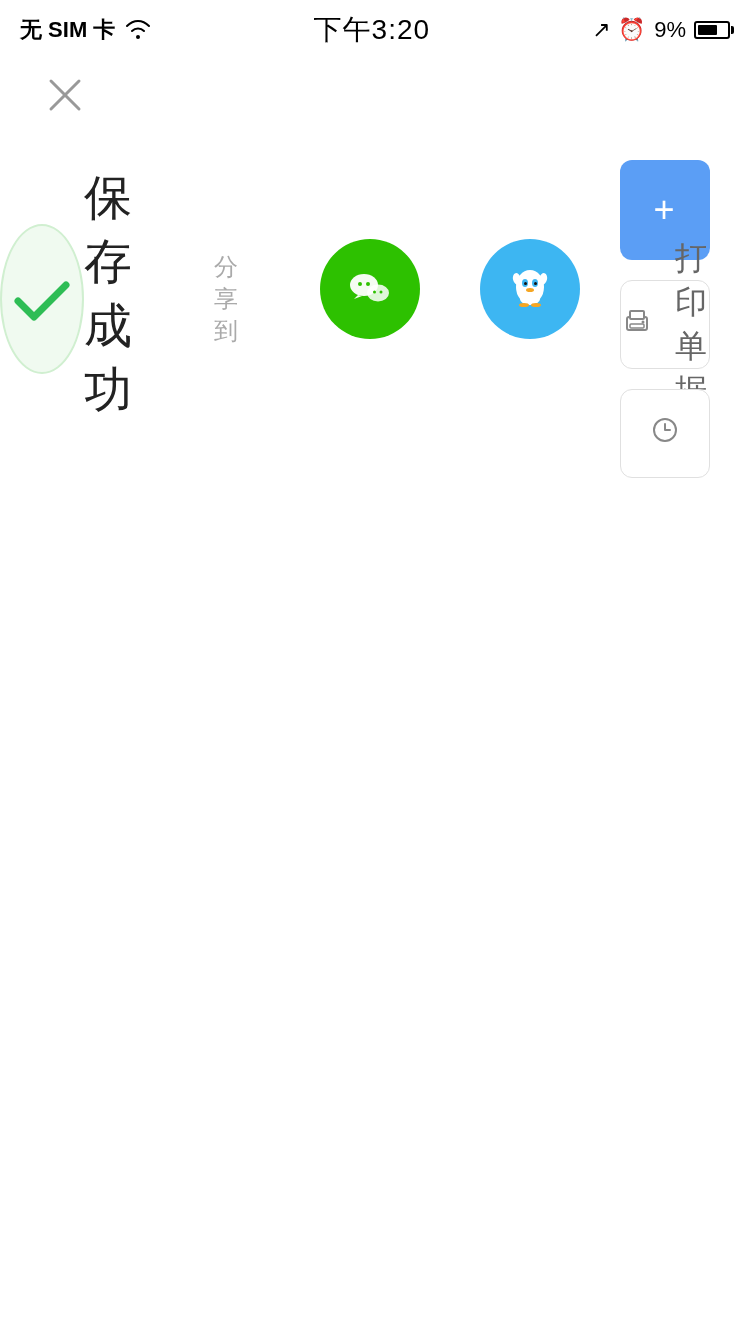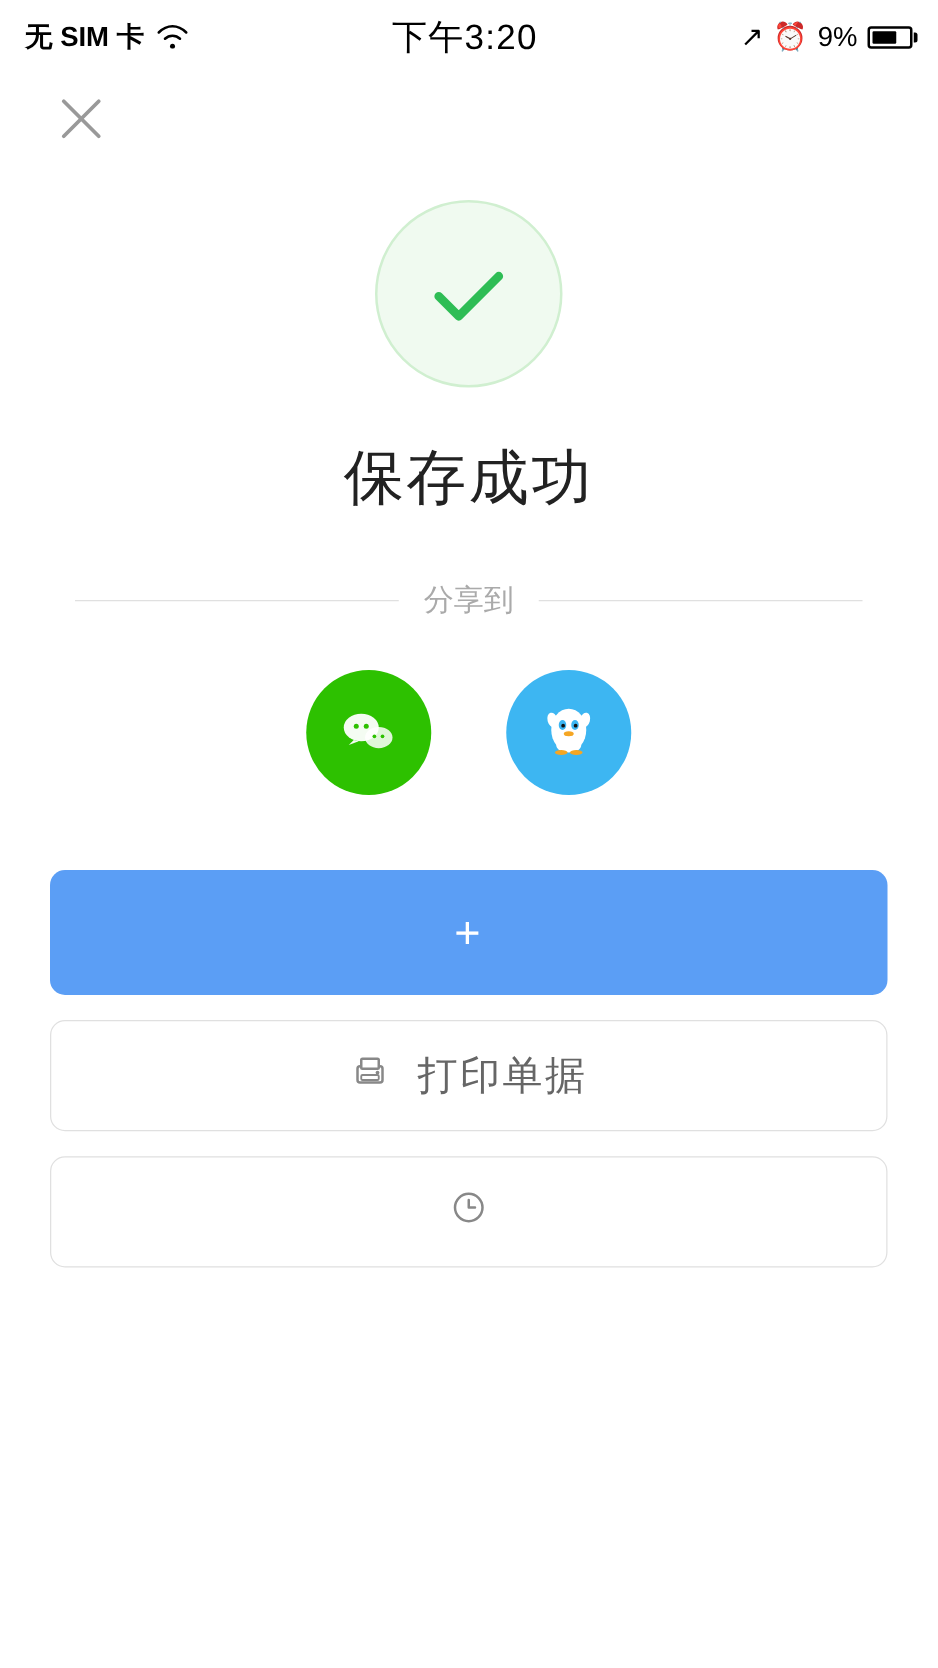--- a/index.html
+++ b/index.html
@@ -94,21 +94,21 @@
       justify-content: center;
       cursor: pointer;
       color: #999;
       font-size: 36px;
       line-height: 1;
     }
 
     
     .main-content {
       display: flex;
-      flex-direction: column;
+      flex-direction: row;
       align-items: center;
       padding-top: 100px;
     }
 
     
     .success-circle {
       width: 150px;
       height: 150px;
       border-radius: 50%;
       background: #f0faf0;

